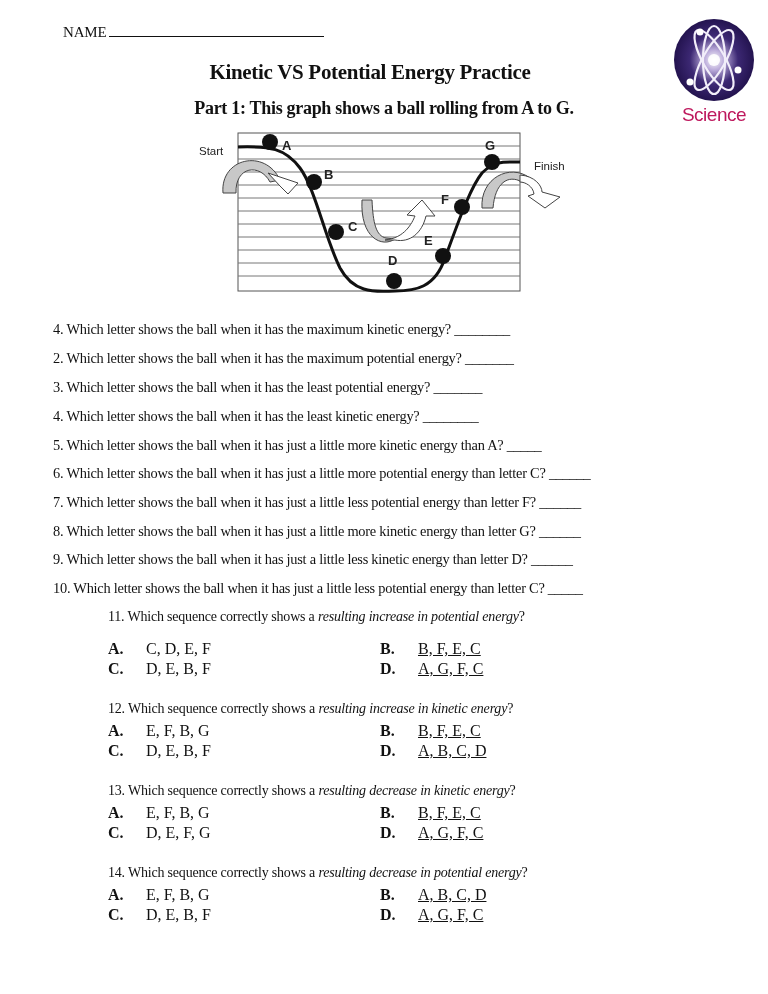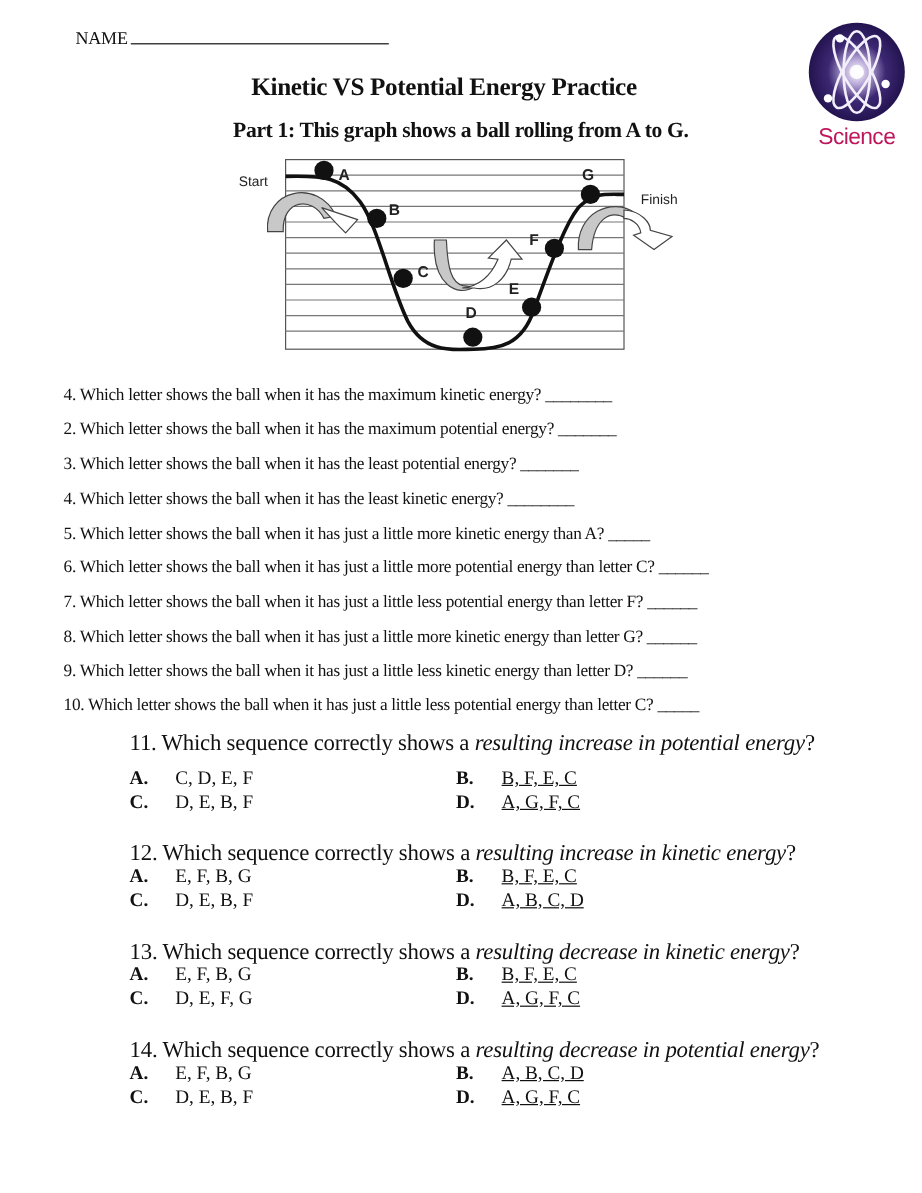--- a/index.html
+++ b/index.html
@@ -8,21 +8,21 @@
   .abs { position: absolute; }
   .name-line { left: 63px; top: 22px; font-size: 15px; font-weight: normal; letter-spacing: -0.2px; }
   .name-line .blank { display: inline-block; width: 215px; border-bottom: 1.5px solid #111; height: 14px; vertical-align: baseline; margin-left: 3px; }
   .title { left: 0; width: 740px; top: 60px; text-align: center; font-size: 21px; font-weight: bold; letter-spacing: -0.3px; }
   .subtitle { left: 0; width: 768px; top: 98px; text-align: center; font-size: 18px; font-weight: bold; letter-spacing: -0.3px; }
   .logo { left: 672px; top: 18px; width: 84px; height: 112px; }
   .logo-text { position: absolute; left: 0; width: 84px; top: 86px; text-align: center;
                font-family: "Liberation Sans", "DejaVu Sans", sans-serif; font-size: 19px; color: #be185d; letter-spacing: -0.5px; }
   .diagram { left: 190px; top: 128px; width: 390px; height: 170px; }
   .q { left: 53px; font-size: 14.4px; letter-spacing: -0.25px; white-space: nowrap; }
-  .mc-q { left: 108px; font-size: 19px; letter-spacing: -0.2px; white-space: nowrap; }
+  .mc-q { left: 108px; font-size: 14px; letter-spacing: -0.2px; white-space: nowrap; }
   .mc-q em { font-style: italic; }
   .opt { font-size: 16px; white-space: nowrap; }
   .opt .lt { font-weight: bold; display: inline-block; width: 38px; }
   .optL { left: 108px; }
   .optR { left: 380px; text-decoration: underline; }
 </style>
 </head>
 <body>
 
 <div class="abs name-line">

